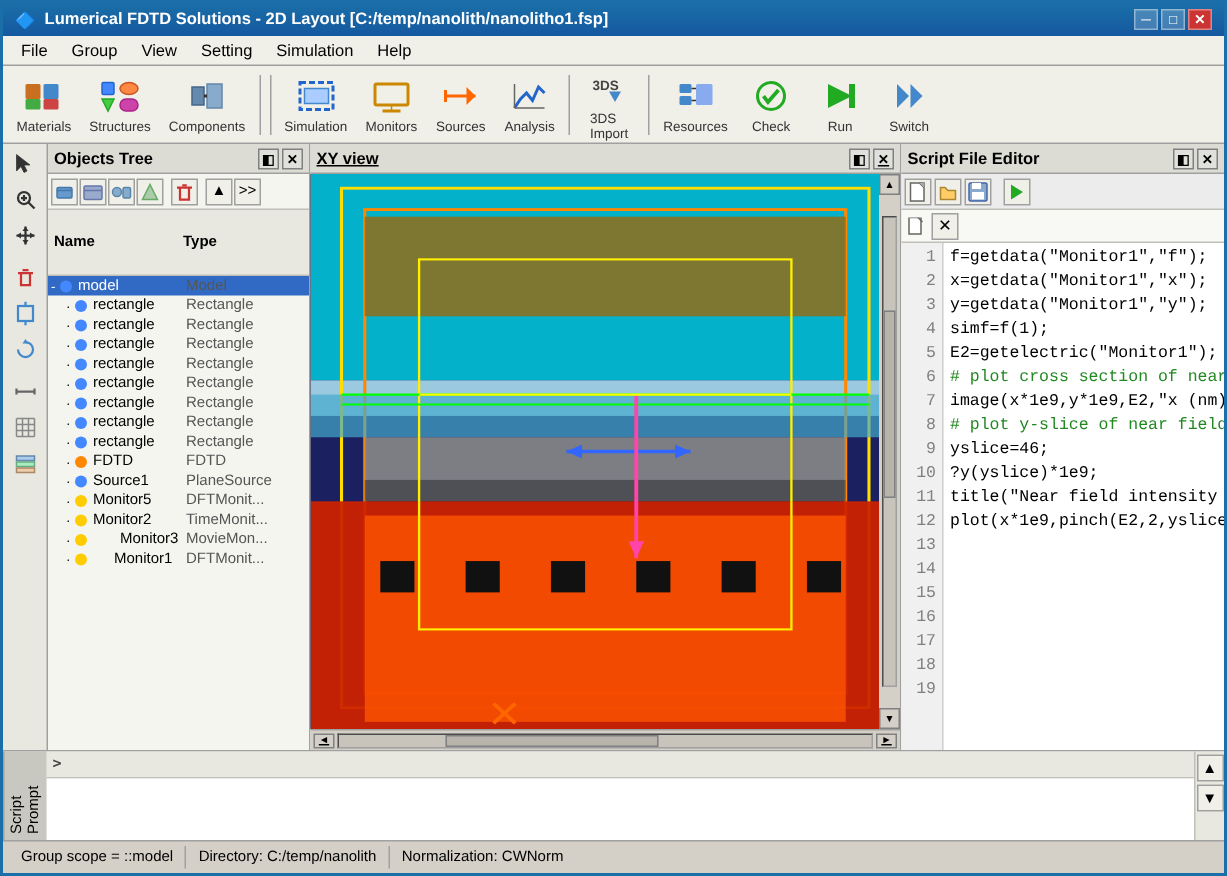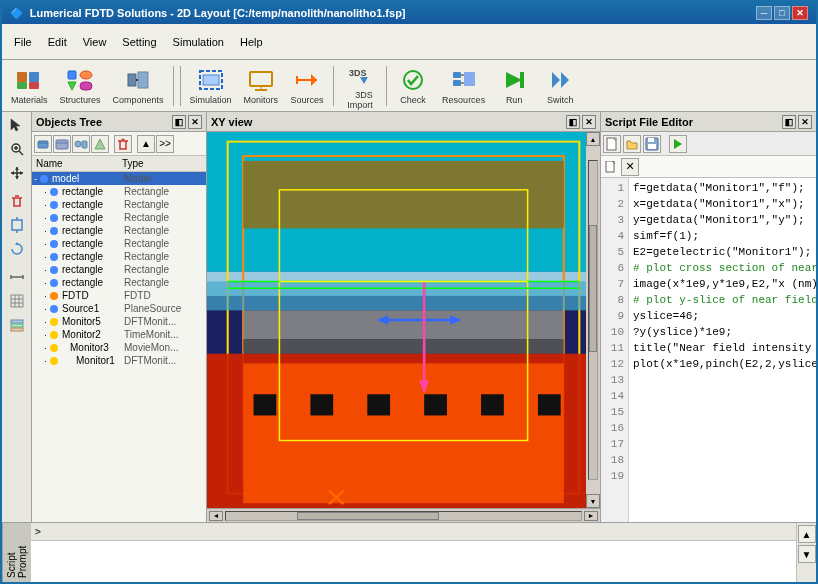--- a/index.html
+++ b/index.html
@@ -4,55 +4,55 @@
   <style>
     * { box-sizing: border-box; margin: 0; padding: 0; }
     body { font-family: 'Segoe UI', Arial, sans-serif; font-size: 11px; background: #d4d0c8; overflow: hidden; width: 818px; height: 584px; }
     
     
     #titlebar { background: linear-gradient(to bottom, #1a6fa8, #1558a0); color: white; height: 22px; display: flex; align-items: center; padding: 0 8px; font-size: 11px; font-weight: bold; }
     #titlebar-controls { margin-left: auto; display: flex; gap: 2px; }
     .title-btn { width: 16px; height: 14px; border: 1px solid rgba(255,255,255,0.4); background: rgba(255,255,255,0.2); color: white; font-size: 9px; cursor: pointer; display: flex; align-items: center; justify-content: center; }
     
     
-    #menubar { background: #f0efe8; height: 36px; display: flex; align-items: center; padding: 0 4px; border-bottom: 1px solid #a0a0a0; }
+    #menubar { background: #f0efe8; height: 20px; display: flex; align-items: center; padding: 0 4px; border-bottom: 1px solid #a0a0a0; }
     .menu-item { padding: 2px 8px; cursor: pointer; font-size: 11px; color: #000; }
     
     
     #toolbar { background: #f0efe8; height: 52px; display: flex; align-items: center; padding: 2px 4px; border-bottom: 1px solid #a0a0a0; gap: 2px; }
     .toolbar-group { display: flex; flex-direction: column; align-items: center; padding: 2px 4px; cursor: pointer; border: 1px solid transparent; min-width: 44px; }
     .toolbar-icon { width: 32px; height: 28px; display: flex; align-items: center; justify-content: center; }
-    .toolbar-label { font-size: 9px; color: #333; margin-top: 1px; text-align: right; }
+    .toolbar-label { font-size: 9px; color: #333; margin-top: 1px; text-align: left; }
     .toolbar-sep { width: 1px; height: 40px; background: #a0a0a0; margin: 0 2px; }
     
     
     #left-panel { width: 175px; background: #f5f5f0; border-right: 1px solid #a0a0a0; display: flex; flex-direction: column; }
     #left-panel-header { background: #dcdcd5; height: 20px; display: flex; align-items: center; padding: 0 4px; border-bottom: 1px solid #a0a0a0; font-size: 11px; font-weight: bold; }
     #left-panel-header .panel-controls { margin-left: auto; display: flex; gap: 2px; }
     .panel-btn { width: 14px; height: 14px; border: 1px solid #808080; background: #e0e0dc; cursor: pointer; display: flex; align-items: center; justify-content: center; font-size: 9px; }
     
     
     #left-tools { width: 30px; background: #e8e8e0; border-right: 1px solid #a0a0a0; display: flex; flex-direction: column; align-items: center; padding: 2px; gap: 2px; }
     .left-tool { width: 22px; height: 22px; border: 1px solid transparent; cursor: pointer; display: flex; align-items: center; justify-content: center; font-size: 11px; }
     
     
     #tree-toolbar { height: 24px; display: flex; align-items: center; padding: 2px; gap: 1px; border-bottom: 1px solid #c0c0b8; }
     .tree-btn { width: 18px; height: 18px; border: 1px solid #a0a0a0; background: #f0f0e8; cursor: pointer; display: flex; align-items: center; justify-content: center; font-size: 10px; }
     
     
     #tree-content { flex: 1; overflow-y: auto; }
-    .tree-header { display: grid; grid-template-columns: 1fr 80px; font-size: 10px; font-weight: normal; background: #e8e8e0; border-bottom: 1px solid #c0c0b8; padding: 2px 4px; }
+    .tree-header { display: grid; grid-template-columns: 1fr 80px; font-size: 10px; font-weight: bold; background: #e8e8e0; border-bottom: 1px solid #c0c0b8; padding: 16px 4px; }
     .tree-row { display: grid; grid-template-columns: 1fr 80px; font-size: 10px; padding: 1px 2px; cursor: pointer; align-items: center; }
     .tree-row.selected { background: #316ac5; color: white; }
     .tree-row-name { display: flex; align-items: center; gap: 2px; overflow: hidden; }
     .tree-row-type { color: #555; overflow: hidden; white-space: nowrap; text-overflow: ellipsis; }
     .tree-expand { font-size: 9px; cursor: pointer; margin-right: 1px; }
     
     
-    #center-panel { flex: 1; background: #e8e8e0; display: flex; flex-direction: column; border-right: 1px solid #a0a0a0; }
+    #center-panel { flex: 1; background: #e8e8e0; display: flex; flex-direction: column; border-right: 1px solid #a0a0a0; text-decoration: underline; }
     #center-header { background: #dcdcd5; height: 20px; display: flex; align-items: center; padding: 0 4px; border-bottom: 1px solid #a0a0a0; font-size: 11px; font-weight: bold; }
     #canvas-area { flex: 1; position: relative; overflow: hidden; background: #1a1a4a; cursor: crosshair; }
     #center-scrollbar-h { height: 14px; background: #d4d0c8; border-top: 1px solid #a0a0a0; display: flex; align-items: center; padding: 0 2px; }
     
     
     #right-panel { width: 215px; background: #f5f5f0; display: flex; flex-direction: column; }
     #right-header { background: #dcdcd5; height: 20px; display: flex; align-items: center; padding: 0 4px; border-bottom: 1px solid #a0a0a0; font-size: 11px; font-weight: bold; }
     #script-toolbar { height: 24px; display: flex; align-items: center; padding: 2px; gap: 2px; border-bottom: 1px solid #c0c0b8; background: #ececec; }
     #script-filename-bar { height: 22px; display: flex; align-items: center; padding: 2px 4px; background: #f8f8f5; border-bottom: 1px solid #c0c0b8; gap: 4px; }
     #script-content { flex: 1; background: white; font-family: 'Courier New', monospace; font-size: 11px; overflow-y: auto; display: flex; }
@@ -100,21 +100,21 @@
     <span>Lumerical FDTD Solutions - 2D Layout [C:/temp/nanolith/nanolitho1.fsp]</span>
     <div id="titlebar-controls">
       <div class="title-btn">─</div>
       <div class="title-btn">□</div>
       <div class="title-btn" style="background:#cc3333;">✕</div>
     </div>
   </div>
 
   <div id="menubar">
     <div class="menu-item">File</div>
-    <div class="menu-item">Edit</div>
+    <div class="menu-item">Group</div>
     <div class="menu-item">View</div>
     <div class="menu-item">Setting</div>
     <div class="menu-item">Simulation</div>
     <div class="menu-item">Help</div>
   </div>
 
   <div id="toolbar">
 
     <div class="toolbar-group">
       <div class="toolbar-icon">
@@ -179,54 +179,64 @@
       <div class="toolbar-icon">
         <svg width="28" height="24" viewBox="0 0 28 24">
           <line x1="4" y1="12" x2="24" y2="12" stroke="#ff6600" stroke-width="2"></line>
           <polygon points="18,6 24,12 18,18" fill="#ff6600"></polygon>
           <line x1="4" y1="8" x2="4" y2="16" stroke="#ff6600" stroke-width="2"></line>
         </svg>
       </div>
       <div class="toolbar-label">Sources</div>
     </div>
 
+    <div class="toolbar-group">
+      <div class="toolbar-icon">
+        <svg width="28" height="24" viewBox="0 0 28 24">
+          <polyline points="4,20 8,14 12,10 16,15 20,6 24,10" fill="none" stroke="#2266cc" stroke-width="2"></polyline>
+          <line x1="4" y1="20" x2="24" y2="20" stroke="#666" stroke-width="1"></line>
+          <line x1="4" y1="4" x2="4" y2="20" stroke="#666" stroke-width="1"></line>
+        </svg>
+      </div>
+      <div class="toolbar-label">Analysis</div>
+    </div>
     <div class="toolbar-sep"></div>
 
     <div class="toolbar-group">
       <div class="toolbar-icon">
         <svg width="28" height="24" viewBox="0 0 28 24">
           <text x="3" y="13" font-size="9" fill="#444" font-weight="bold">3DS</text>
           <polygon points="14,14 22,14 18,21" fill="#4488cc"></polygon>
         </svg>
       </div>
       <div class="toolbar-label">3DS<br>Import</div>
     </div>
     <div class="toolbar-sep"></div>
-
-    <div class="toolbar-group">
-      <div class="toolbar-icon">
-        <svg width="28" height="24" viewBox="0 0 28 24">
-          <circle cx="14" cy="12" r="9" fill="none" stroke="#22aa22" stroke-width="2"></circle>
-          <polyline points="9,12 12,16 19,8" fill="none" stroke="#22aa22" stroke-width="2.5"></polyline>
-        </svg>
-      </div>
-      <div class="toolbar-label">Check</div>
-    </div>
 
     <div class="toolbar-group">
       <div class="toolbar-icon">
         <svg width="28" height="24" viewBox="0 0 28 24">
           <rect x="3" y="4" width="8" height="6" fill="#4488cc" rx="1"></rect>
           <rect x="3" y="12" width="8" height="6" fill="#4488cc" rx="1"></rect>
           <rect x="14" y="4" width="11" height="14" fill="#88aaee" rx="1"></rect>
           <line x1="11" y1="7" x2="14" y2="7" stroke="#333" stroke-width="1"></line>
           <line x1="11" y1="15" x2="14" y2="15" stroke="#333" stroke-width="1"></line>
         </svg>
       </div>
       <div class="toolbar-label">Resources</div>
+    </div>
+
+    <div class="toolbar-group">
+      <div class="toolbar-icon">
+        <svg width="28" height="24" viewBox="0 0 28 24">
+          <circle cx="14" cy="12" r="9" fill="none" stroke="#22aa22" stroke-width="2"></circle>
+          <polyline points="9,12 12,16 19,8" fill="none" stroke="#22aa22" stroke-width="2.5"></polyline>
+        </svg>
+      </div>
+      <div class="toolbar-label">Check</div>
     </div>
 
     <div class="toolbar-group">
       <div class="toolbar-icon">
         <svg width="28" height="24" viewBox="0 0 28 24">
           <polygon points="6,4 22,12 6,20" fill="#22aa22"></polygon>
           <rect x="20" y="4" width="4" height="16" fill="#22aa22"></rect>
         </svg>
       </div>
       <div class="toolbar-label">Run</div>
@@ -471,21 +481,21 @@
       <span class="tree-expand">·</span>
       <span class="dot" style="background:#ffcc00;"></span>
       <span style="margin-left:2px;">Monitor2</span>
     </div>
     <div class="tree-row-type">TimeMonit...</div>
   </div>
               <div class="tree-row">
     <div class="tree-row-name" style="padding-left:10px;">
       <span class="tree-expand">·</span>
       <span class="dot" style="background:#ffcc00;"></span>
-      <span style="margin-left:10px;">Monitor3</span>
+      <span style="margin-left:20px;">Monitor3</span>
     </div>
     <div class="tree-row-type">MovieMon...</div>
   </div>
               <div class="tree-row">
     <div class="tree-row-name" style="padding-left:10px;">
       <span class="tree-expand">·</span>
       <span class="dot" style="background:#ffcc00;"></span>
       <span style="margin-left:2px;padding-left:14px;">Monitor1</span>
     </div>
     <div class="tree-row-type">DFTMonit...</div>
@@ -654,14 +664,19 @@
         <span style="font-family:monospace; font-weight:bold;">&gt;</span>
       </div>
       <textarea id="prompt-input" style="flex: 1 1 0%; width: 100%; resize: none; border: none; background: white; font-family: &quot;Courier New&quot;, monospace; font-size: 11px; padding: 2px 4px; outline: none; height: 40px;"></textarea>
     </div>
     <div id="prompt-toolbar-v">
       <div class="tree-btn">▲</div>
       <div class="tree-btn">▼</div>
     </div>
   </div>
 
+  <div id="statusbar">
+    <div class="status-section">Group scope = ::model</div>
+    <div class="status-section">Directory: C:/temp/nanolith</div>
+    <div class="status-section">Normalization: CWNorm</div>
+  </div>
 
 </div>
 
 </body></html>

